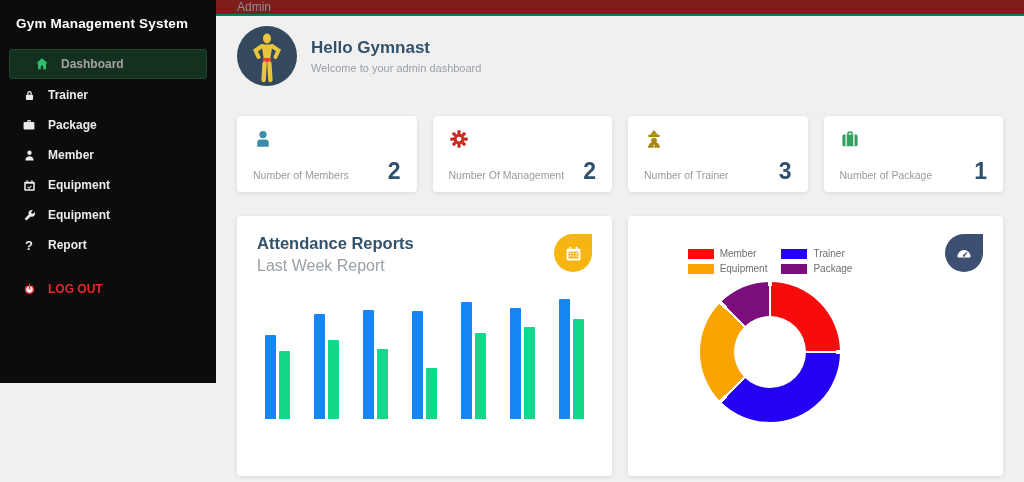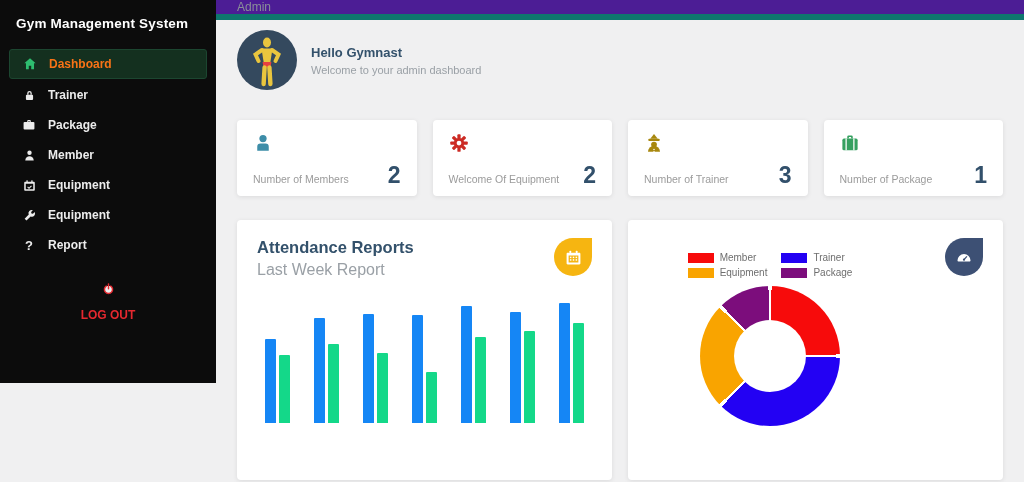--- a/index.html
+++ b/index.html
@@ -5,40 +5,40 @@
   * { margin:0; padding:0; box-sizing:border-box; }
   html,body { width:1024px; height:482px; overflow:hidden; }
   body { font-family:"Liberation Sans", sans-serif; background:#f0f0f1; display:flex; }
 
   
   .sidebar { width:216px; height:383px; background:#0c0c0c; flex:0 0 216px; padding-top:12px; }
   .brand { color:#ffffff; font-size:13.5px; font-weight:bold; padding:4px 16px 16px 16px; letter-spacing:.2px; }
   .nav-item { display:flex; align-items:center; gap:12px; padding:7px 22px; margin:2px 0;
               color:#ececec; font-size:12px; font-weight:600; cursor:pointer; }
   .nav-item .nicon { width:14px; height:14px; display:inline-flex; align-items:center; justify-content:center; }
-  .nav-item.active { margin:2px 9px; padding:7px 13px; background:#14301f; border:1px solid #1c4630;
-                     border-radius:3px; color:#f97316; }
+  .nav-item.active { margin:2px 9px; padding:7px 25px; background:#14301f; border:1px solid #1c4630;
+                     border-radius:3px; color:#a3a3a3; }
   .nav-item.active .nicon svg { fill:#2ebe70; }
   .nav-item .nicon svg { fill:#ececec; }
-  .nav-item.logout { margin-top:16px; color:#e5282f;flex-direction:column; }
+  .nav-item.logout { margin-top:16px; color:#e5282f; }
   .nav-item.logout .nicon svg { stroke:#e5282f; }
   .qmark { font-size:13px; font-weight:bold; color:#ececec; }
 
   
   .main { flex:1; display:flex; flex-direction:column; }
-  .topbar { height:33px; background:#4c1d95; border-bottom:6px solid #0f766e;
+  .topbar { height:33px; background:#7f1d1d; border-bottom:2px solid #0f766e;
             display:flex; align-items:center; padding:0 21px; }
   .topbar-crumb { color:#8a8f98; font-size:12px; }
   .content { flex:1; padding:8px 21px 10px 21px; }
 
   
   .welcome { display:flex; align-items:center; gap:14px; padding:2px 0 10px 0; }
   .avatar { width:60px; height:60px; border-radius:50%; background:#34495e; overflow:hidden;
             display:flex; align-items:center; justify-content:center; flex:0 0 60px; }
-  .welcome-title { color:#33516b; font-size:13px; font-weight:bold; }
+  .welcome-title { color:#33516b; font-size:17px; font-weight:bold; }
   .welcome-sub { color:#9aa0a6; font-size:11px; margin-top:4px; }
 
   
   .stats-row { display:flex; gap:16px; margin-top:20px; }
   .stat-card { flex:1; background:#ffffff; border-radius:4px; box-shadow:0 1px 5px rgba(0,0,0,.09);
                padding:13px 16px 15px 16px; height:76px; }
   .stat-icon { width:20px; height:20px; }
   .stat-bottom { display:flex; justify-content:space-between; align-items:flex-end; margin-top:8px; }
   .stat-label { color:#9b9b9b; font-size:10.5px; }
   .stat-value { color:#32506b; font-size:23px; font-weight:600; line-height:20px; }
@@ -197,21 +197,21 @@
           <g fill="#cc2b24">
             <rect x="6.7" y="1" width="2.6" height="14" rx=".7"></rect>
             <rect x="1" y="6.7" width="14" height="2.6" rx=".7"></rect>
             <rect x="6.7" y="1" width="2.6" height="14" rx=".7" transform="rotate(45 8 8)"></rect>
             <rect x="6.7" y="1" width="2.6" height="14" rx=".7" transform="rotate(-45 8 8)"></rect>
             <circle cx="8" cy="8" r="4.1"></circle>
           </g>
           <circle cx="8" cy="8" r="1.9" fill="#ffffff"></circle>
         </svg>
         <div class="stat-bottom">
-          <span class="stat-label">Welcome Of Equipment</span>
+          <span class="stat-label">Number Of Management</span>
           <span class="stat-value">2</span>
         </div>
       </div>
       <div class="stat-card">
         <svg class="stat-icon" viewBox="0 0 16 16">
           <g fill="#a8880f">
             <path d="M8 .8 11 4.6 H5 Z"></path>
             <rect x="3.4" y="4.6" width="9.2" height="1.7" rx=".8"></rect>
             <circle cx="8" cy="9.2" r="2.3"></circle>
             <path d="M3.2 15a4.8 4.8 0 0 1 9.6 0 Z"></path>

